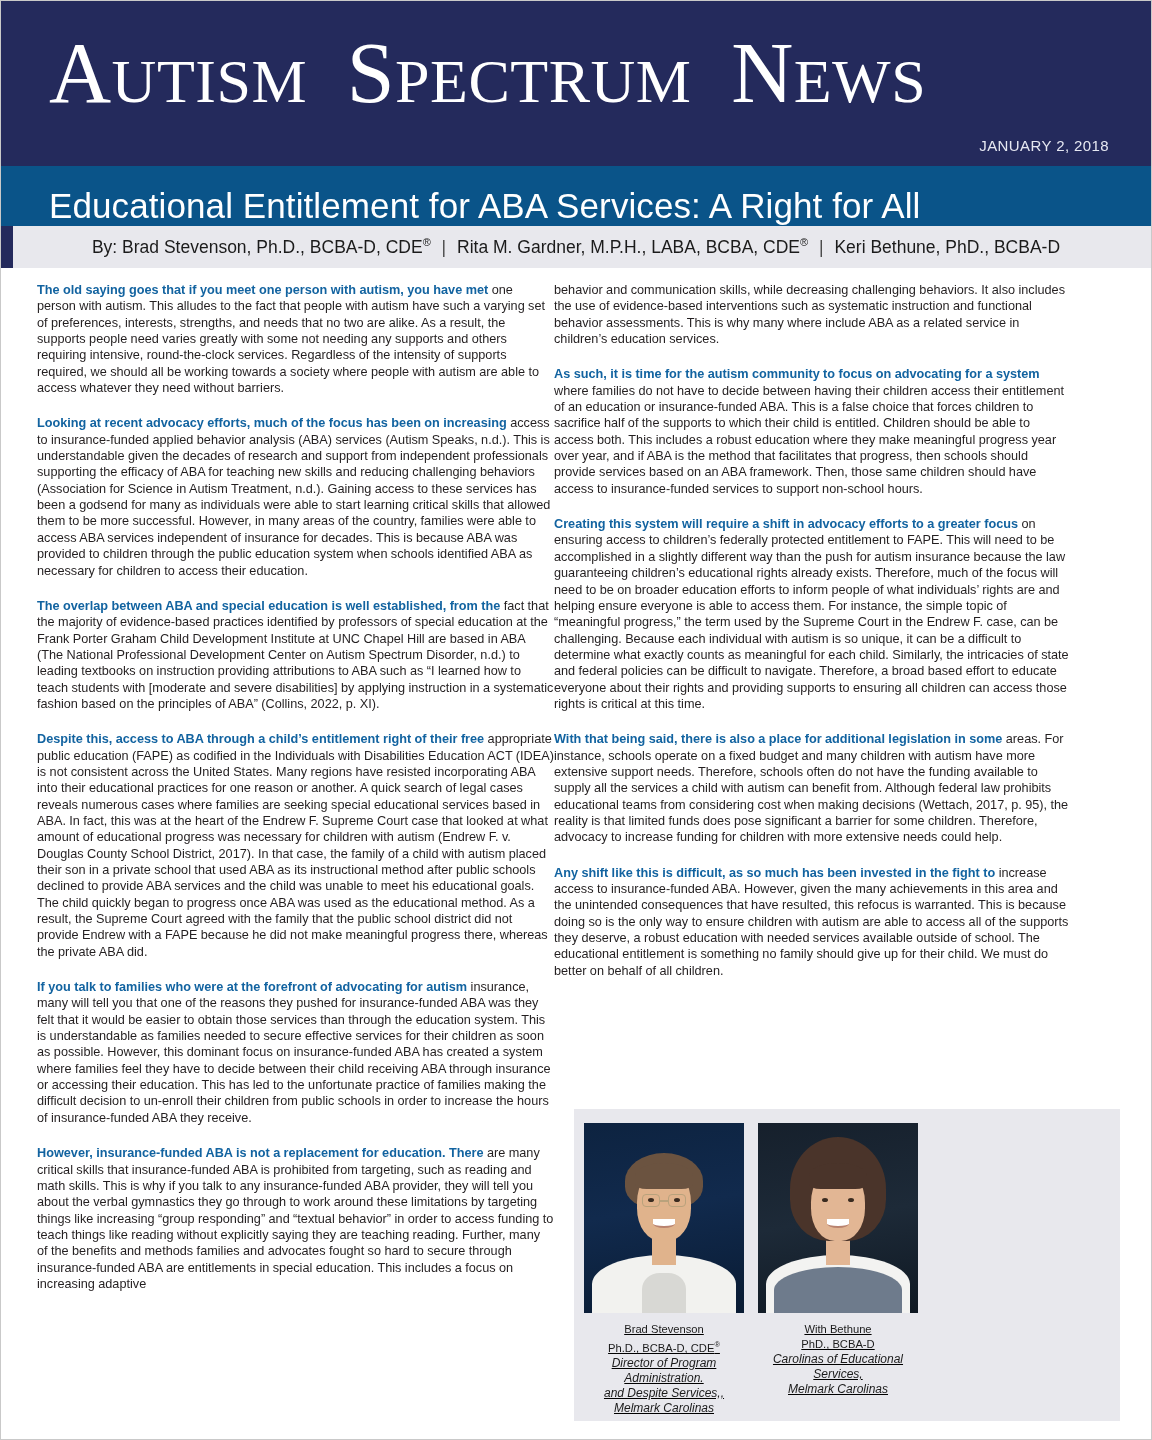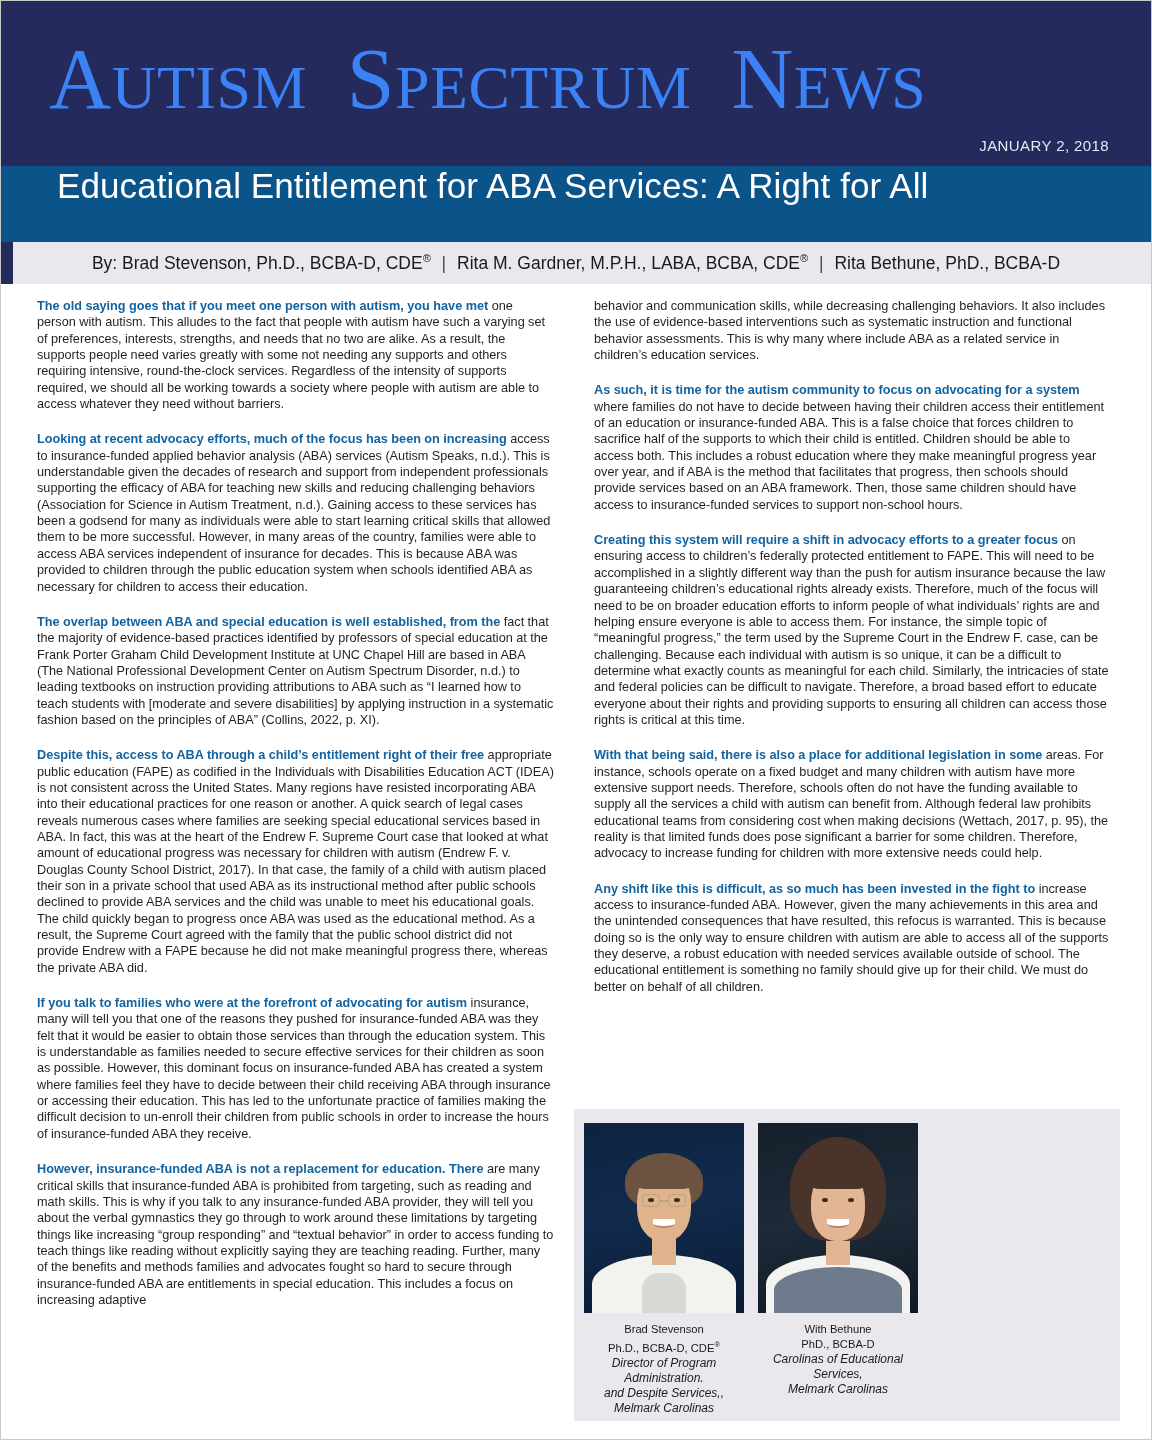--- a/index.html
+++ b/index.html
@@ -21,22 +21,22 @@
   
   .masthead {
     position: relative;
     height: 165px;
     background: #242a5c;
     overflow: hidden;
   }
   .masthead-title {
     position: absolute;
     left: 48px;
-    top: 32px;
-    color: #3b82f6;
+    top: 26px;
+    color: #ffffff;
     font-family: "Liberation Serif", serif;
     font-size: 86px;
     line-height: 92px;
     letter-spacing: 0.5px;
     white-space: nowrap;
     font-weight: 400;
   }
   .masthead-title .cap { font-size: 86px; }
   .masthead-title .sc { font-size: 62px; }
   .masthead-date {
@@ -45,25 +45,24 @@
     top: 136px;
     color: #e6e8f2;
     font-size: 15px;
     letter-spacing: 0.4px;
     white-space: nowrap;
   }
 
   
   .headline-bar {
     position: relative;
-    height: 76px;
+    height: 60px;
     background: #0a5489;
     display: flex;
-    align-items: flex-start;
-    padding-left: 8px;
+    align-items: flex-end;
   }
   .headline-text {
     color: #ffffff;
     font-size: 35px;
     font-weight: 400;
     padding-left: 48px;
     letter-spacing: 0.1px;
     white-space: nowrap;
   }
 
@@ -92,21 +91,20 @@
   .byline-sep { padding: 0 6px; color: #4a4a4a; }
 
   
   .body-area {
     position: relative;
     padding: 14px 36px 0 36px;
     height: 1155px;
   }
   .columns {
     display: flex;
-    gap: 40px;
     align-items: flex-start;
   }
   .col {
     width: 517px;
     flex: 0 0 517px;
   }
   p.para {
     color: #231f20;
     font-size: 12.7px;
     line-height: 16.35px;
@@ -120,20 +118,21 @@
   }
 
   
   .author-panel {
     position: absolute;
     left: 573px;
     top: 1108px;
     width: 546px;
     height: 312px;
     background: #e8e8ed;
+    text-decoration: underline;
   }
   .author-row {
     display: flex;
     padding: 14px 10px 0 10px;
     gap: 14px;
     justify-content: flex-start;
   }
   .author {
     width: 160px;
     text-align: center;
@@ -193,21 +192,21 @@
   <div class="masthead">
     <div class="masthead-title" id="mastheadTitle"><span class="cap">A</span><span class="sc">UTISM</span>  <span class="cap">S</span><span class="sc">PECTRUM</span>  <span class="cap">N</span><span class="sc">EWS</span></div>
     <div class="masthead-date">JANUARY 2, 2018</div>
   </div>
 
   <div class="headline-bar">
     <div class="headline-text">Educational Entitlement for ABA Services: A Right for All</div>
   </div>
 
   <div class="byline-bar">
-    <div class="byline-text" id="bylineText"><span>By: </span><span>Brad Stevenson, Ph.D., BCBA-D, CDE<sup>®</sup></span><span class="byline-sep"> | </span><span>Rita M. Gardner, M.P.H., LABA, BCBA, CDE<sup>®</sup></span><span class="byline-sep"> | </span><span>Rita Bethune, PhD., BCBA-D</span></div>
+    <div class="byline-text" id="bylineText"><span>By: </span><span>Brad Stevenson, Ph.D., BCBA-D, CDE<sup>®</sup></span><span class="byline-sep"> | </span><span>Rita M. Gardner, M.P.H., LABA, BCBA, CDE<sup>®</sup></span><span class="byline-sep"> | </span><span>Keri Bethune, PhD., BCBA-D</span></div>
   </div>
 
   <div class="body-area">
     <div class="columns">
       <div class="col" id="leftCol">
           <p class="para"><span class="lead">The old saying goes that if you meet one person with autism, you have met </span><span>one person with autism. This alludes to the fact that people with autism have such a varying set of preferences, interests, strengths, and needs that no two are alike. As a result, the supports people need varies greatly with some not needing any supports and others requiring intensive, round-the-clock services. Regardless of the intensity of supports required, we should all be working towards a society where people with autism are able to access whatever they need without barriers.</span></p>
           <p class="para"><span class="lead">Looking at recent advocacy efforts, much of the focus has been on increasing </span><span>access to insurance-funded applied behavior analysis (ABA) services (Autism Speaks, n.d.). This is understandable given the decades of research and support from independent professionals supporting the efficacy of ABA for teaching new skills and reducing challenging behaviors (Association for Science in Autism Treatment, n.d.). Gaining access to these services has been a godsend for many as individuals were able to start learning critical skills that allowed them to be more successful. However, in many areas of the country, families were able to access ABA services independent of insurance for decades. This is because ABA was provided to children through the public education system when schools identified ABA as necessary for children to access their education.</span></p>
           <p class="para"><span class="lead">The overlap between ABA and special education is well established, from the </span><span>fact that the majority of evidence-based practices identified by professors of special education at the Frank Porter Graham Child Development Institute at UNC Chapel Hill are based in ABA (The National Professional Development Center on Autism Spectrum Disorder, n.d.) to leading textbooks on instruction providing attributions to ABA such as “I learned how to teach students with [moderate and severe disabilities] by applying instruction in a systematic fashion based on the principles of ABA” (Collins, 2022, p. XI).</span></p>
           <p class="para"><span class="lead">Despite this, access to ABA through a child’s entitlement right of their free </span><span>appropriate public education (FAPE) as codified in the Individuals with Disabilities Education ACT (IDEA) is not consistent across the United States. Many regions have resisted incorporating ABA into their educational practices for one reason or another. A quick search of legal cases reveals numerous cases where families are seeking special educational services based in ABA. In fact, this was at the heart of the Endrew F. Supreme Court case that looked at what amount of educational progress was necessary for children with autism (Endrew F. v. Douglas County School District, 2017). In that case, the family of a child with autism placed their son in a private school that used ABA as its instructional method after public schools declined to provide ABA services and the child was unable to meet his educational goals. The child quickly began to progress once ABA was used as the educational method. As a result, the Supreme Court agreed with the family that the public school district did not provide Endrew with a FAPE because he did not make meaningful progress there, whereas the private ABA did.</span></p>
           <p class="para"><span class="lead">If you talk to families who were at the forefront of advocating for autism </span><span>insurance, many will tell you that one of the reasons they pushed for insurance-funded ABA was they felt that it would be easier to obtain those services than through the education system. This is understandable as families needed to secure effective services for their children as soon as possible. However, this dominant focus on insurance-funded ABA has created a system where families feel they have to decide between their child receiving ABA through insurance or accessing their education. This has led to the unfortunate practice of families making the difficult decision to un-enroll their children from public schools in order to increase the hours of insurance-funded ABA they receive.</span></p>

